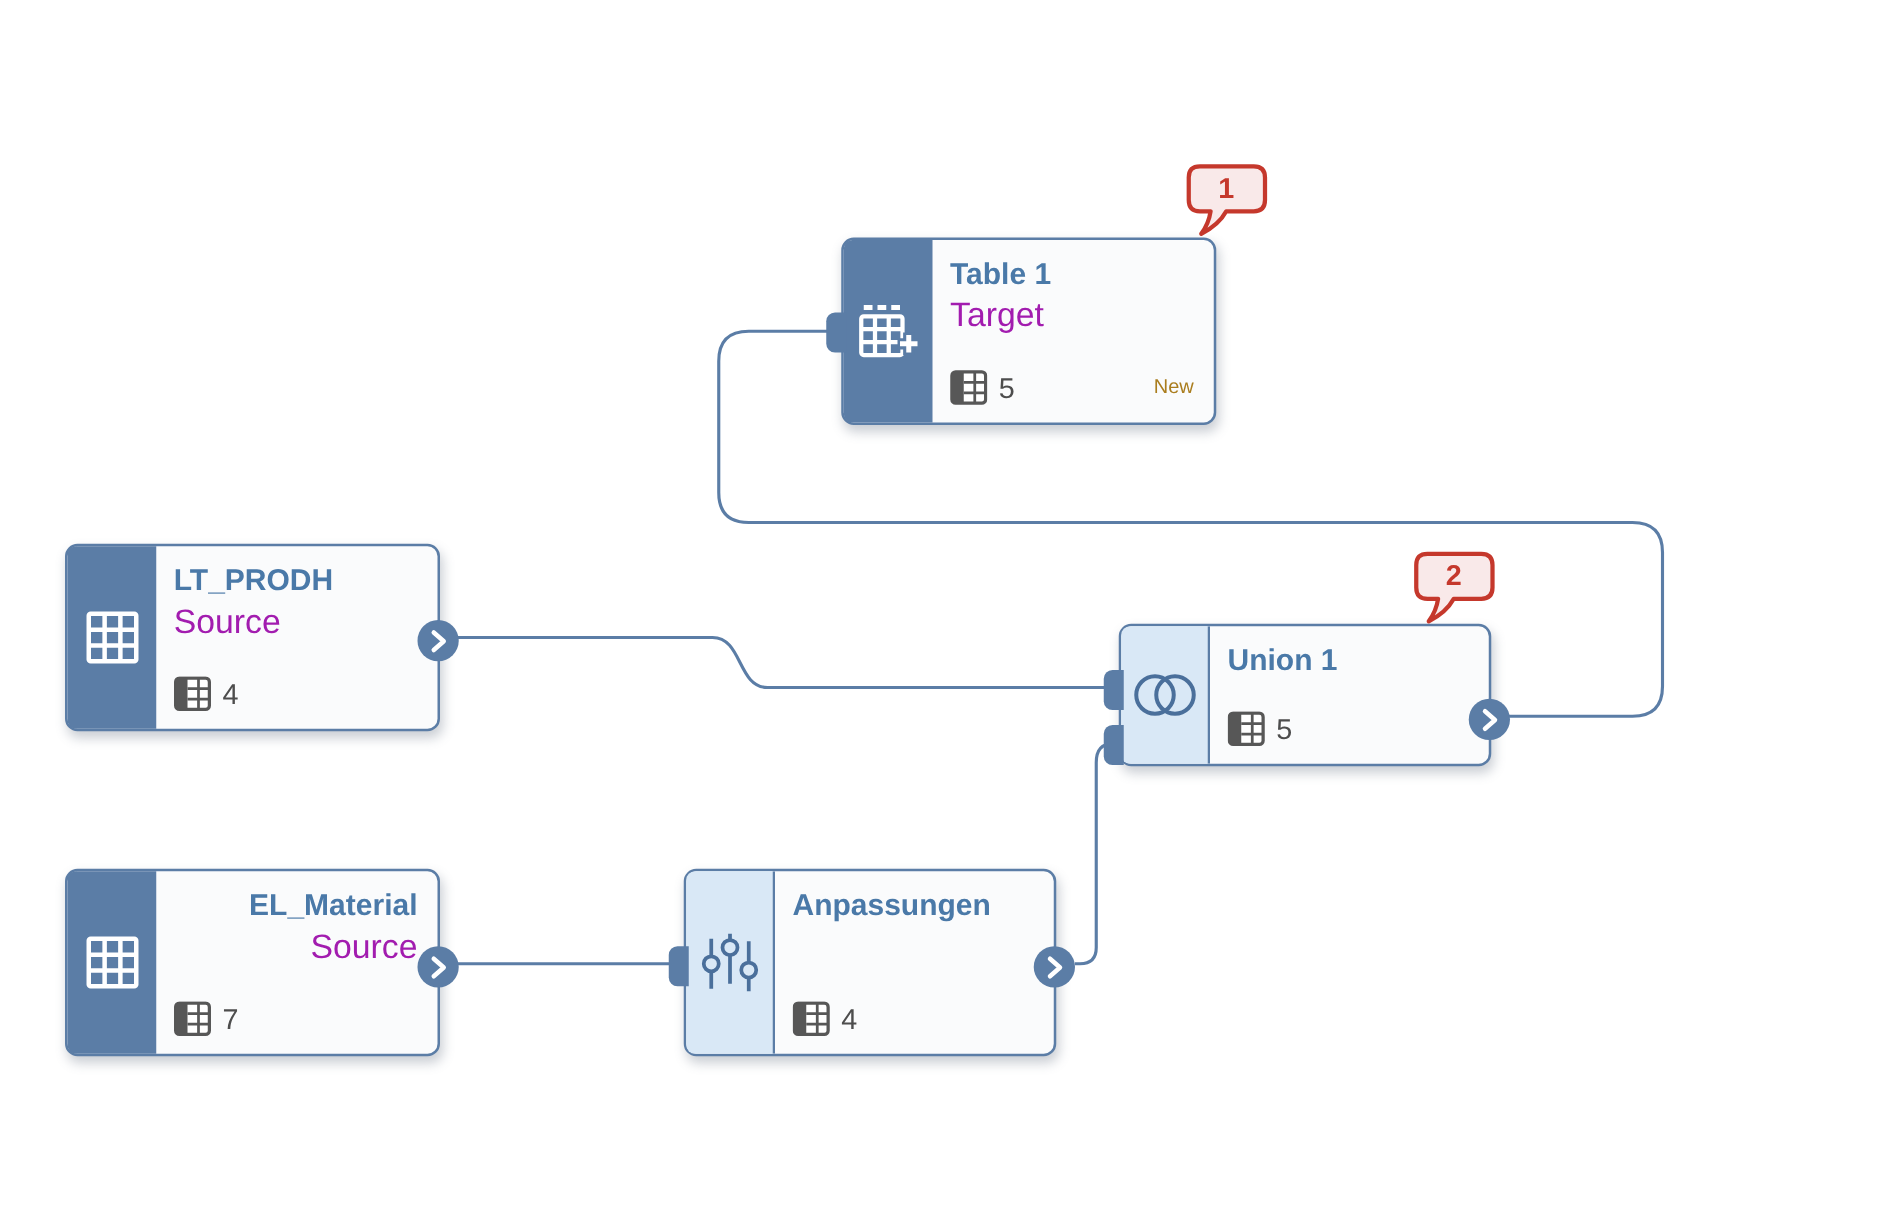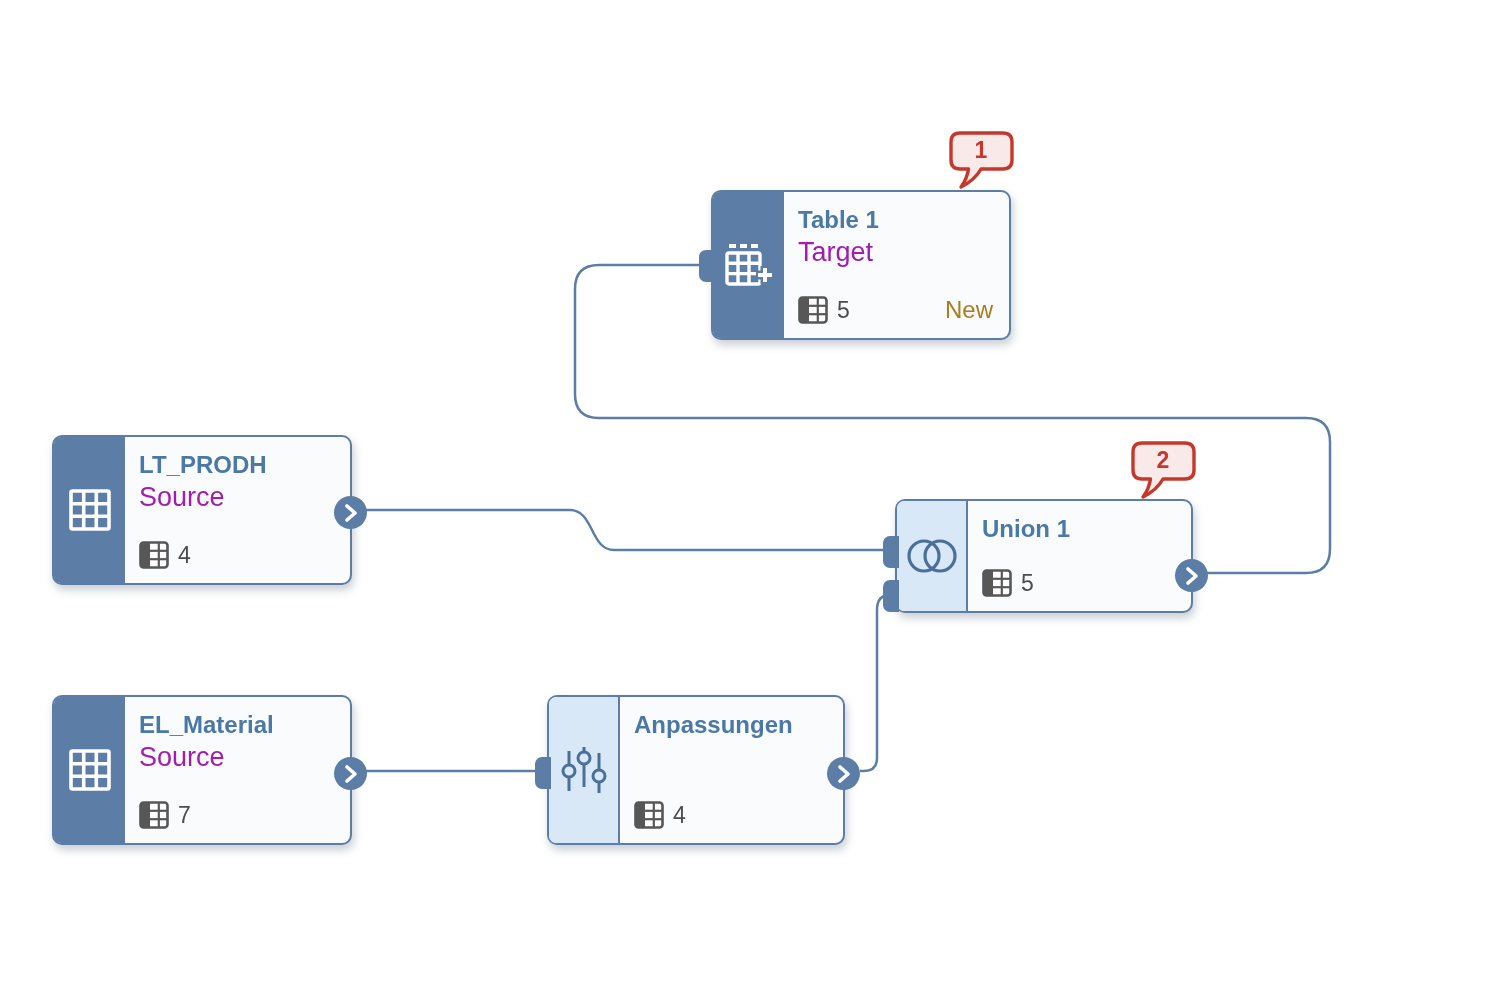--- a/index.html
+++ b/index.html
@@ -21,21 +21,21 @@
     width:71px;flex:none;border-radius:7px 0 0 7px;
     display:flex;align-items:center;justify-content:center;box-sizing:border-box;
   }
   .node.dark .sidebar{background:#5b7da6;}
   .node.light .sidebar{background:#d9e8f6;border-right:2px solid #5b7da6;}
   .body{flex:1;padding:13px 16px 14px 14px;display:flex;flex-direction:column;min-width:0;}
   .title{color:#4a79a8;font-weight:bold;font-size:24px;line-height:1.25;white-space:nowrap;}
   .subtitle{color:#a21caf;font-size:27px;line-height:1.3;min-height:10px;}
   .footer{margin-top:auto;display:flex;align-items:center;gap:9px;}
   .count{font-size:23px;color:#4d4d4d;}
-  .status{margin-left:auto;color:#aa7d1e;font-size:24px;}
+  .status{margin-left:auto;color:#aa7d1e;font-size:16px;}
   .port-out{
     position:absolute;right:-17px;width:33px;height:33px;background:#5b7da6;
     border-radius:50%;display:flex;align-items:center;justify-content:center;
   }
   .port-in{
     position:absolute;left:-14px;width:16px;height:32px;background:#5b7da6;
     border-radius:7px 0 0 7px;
   }
   .badge{position:absolute;width:70px;height:62px;}
   .badge .num{
@@ -48,21 +48,21 @@
 
 <div class="canvas">
 
   <svg class="edges" width="1511" height="984" viewBox="0 0 1511 984">
     <path d="M 352 510 L 570 510 C 594 510 590 550 614 550 L 886 550"></path>
     <path d="M 356 771 L 556 771"></path>
     <path d="M 860 771 L 864 771 Q 877 771 877 758 L 877 610 Q 877 595 890 595"></path>
     <path d="M 1196 573 L 1306 573 Q 1330 573 1330 549 L 1330 442 Q 1330 418 1306 418 L 599 418 Q 575 418 575 394 L 575 289 Q 575 265 599 265 L 706 265"></path>
   </svg>
 
-  <div class="node dark" style="left:711px;top:190px;">
+  <div class="node dark" style="left:673px;top:190px;">
     <div class="port-in" style="top:58px;"></div>
     <div class="sidebar">
       <svg width="54" height="48" viewBox="0 0 54 48">
         <line x1="7" y1="5" x2="14" y2="5" stroke="#fff" stroke-width="4"></line>
         <line x1="18" y1="5" x2="25" y2="5" stroke="#fff" stroke-width="4"></line>
         <line x1="29" y1="5" x2="36" y2="5" stroke="#fff" stroke-width="4"></line>
         <rect x="5" y="12" width="33" height="31" rx="2" fill="none" stroke="#fff" stroke-width="3.4"></rect>
         <line x1="16" y1="12" x2="16" y2="43" stroke="#fff" stroke-width="3.4"></line>
         <line x1="27" y1="12" x2="27" y2="43" stroke="#fff" stroke-width="3.4"></line>
         <line x1="5" y1="22.3" x2="38" y2="22.3" stroke="#fff" stroke-width="3.4"></line>
@@ -114,21 +114,21 @@
         <span class="count">4</span>
       </div>
     </div>
     <div class="port-out" style="top:59px;">
       <svg width="14" height="20" viewBox="0 0 14 20">
         <polyline points="3,3 11,10 3,17" fill="none" stroke="#fff" stroke-width="3.6" stroke-linecap="round" stroke-linejoin="round"></polyline>
       </svg>
     </div>
   </div>
 
-  <div class="node dark" style="left:52px;top:695px;">
+  <div class="node dark" style="left:52px;top:695px;text-align:right;">
     <div class="sidebar">
       <svg width="46" height="46" viewBox="0 0 46 46">
         <rect x="4" y="4" width="38" height="38" rx="1.5" fill="none" stroke="#fff" stroke-width="3.6"></rect>
         <line x1="16.7" y1="4" x2="16.7" y2="42" stroke="#fff" stroke-width="3.6"></line>
         <line x1="29.3" y1="4" x2="29.3" y2="42" stroke="#fff" stroke-width="3.6"></line>
         <line x1="4" y1="16.7" x2="42" y2="16.7" stroke="#fff" stroke-width="3.6"></line>
         <line x1="4" y1="29.3" x2="42" y2="29.3" stroke="#fff" stroke-width="3.6"></line>
       </svg>
     </div>
     <div class="body">

